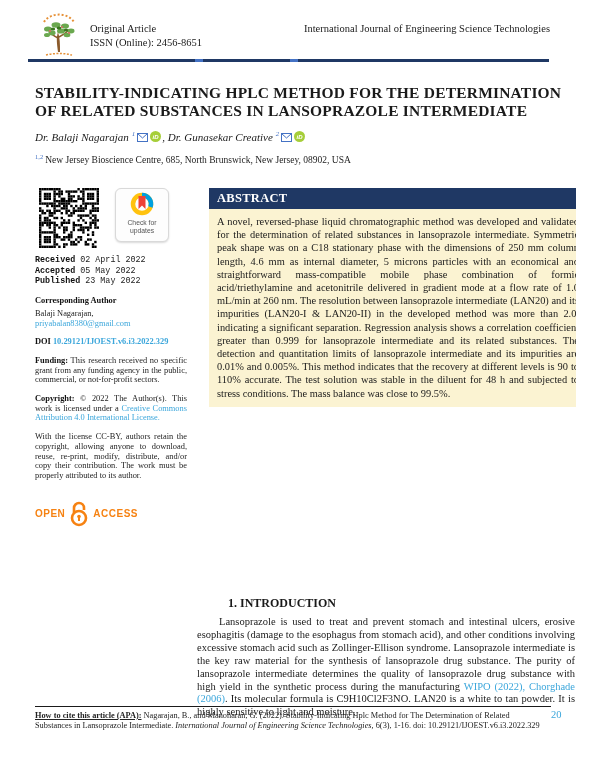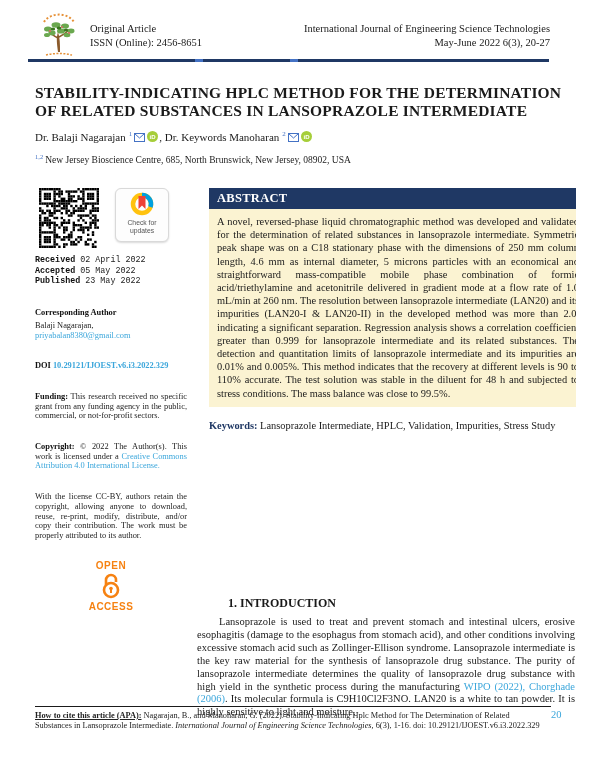--- a/index.html
+++ b/index.html
@@ -14,43 +14,43 @@
   
   .hdr-logo{position:absolute;left:36px;top:12px;width:46px;height:46px;}
   .hdr-left{position:absolute;left:90px;top:22px;font-size:10.5px;line-height:14px;}
   .hdr-right{position:absolute;right:26px;top:22px;font-size:10.5px;line-height:14px;text-align:right;}
   .rule{position:absolute;left:28px;right:27px;top:59px;height:3px;background:var(--navy);}
   .rule .seg{position:absolute;top:0;height:3px;width:8px;background:var(--sup-blue);}
 
   
   .title{position:absolute;left:35px;top:84px;width:540px;font-size:15.5px;line-height:18px;
          font-weight:bold;letter-spacing:.2px;}
-  .authors{position:absolute;left:35px;top:130px;font-size:11px;}
+  .authors{position:absolute;left:35px;top:130px;font-size:11px;font-style:italic;}
   .authors sup{font-size:7px;color:var(--sup-blue);margin:0 1px 0 3px;}
   .icn{display:inline-block;vertical-align:-1px;margin:0 1px;}
   .affil{position:absolute;left:35px;top:153px;font-size:9.5px;color:#222;}
   .affil sup{font-size:6.5px;color:var(--sup-blue);margin-right:2px;}
 
   
   .sidebar{position:absolute;left:35px;top:188px;width:152px;font-size:8.4px;line-height:9.7px;
            text-align:justify;color:#222;}
   .badges{display:flex;gap:16px;align-items:flex-start;margin-left:4px;}
   .qr{width:60px;height:60px;}
   .crossmark{width:54px;height:54px;border:1px solid #d9d9d9;border-radius:6px;background:#fdfdfd;
              box-shadow:0 1px 2px rgba(0,0,0,.15);display:flex;flex-direction:column;align-items:center;
              padding-top:3px;box-sizing:border-box;cursor:pointer;}
   .crossmark .cm-txt{font-family:"Liberation Sans",sans-serif;font-size:6.8px;line-height:7.5px;
              color:#555;text-align:center;margin-top:1px;}
   .dates{margin-top:8px;}
   .dates div{margin:0 0 1px 0;font-family:Liberation Mono, monospace;}
   .sb-b{font-weight:bold;color:#111;}
-  .sb-block{margin-top:21px;}
+  .sb-block{margin-top:9px;}
   .sb-link{color:var(--link-blue);text-decoration:none;cursor:pointer;}
   .oa{margin-top:20px;display:flex;align-items:center;gap:3px;color:var(--open-access-orange);
-      font-family:"Liberation Sans",sans-serif;font-weight:bold;font-size:10px;letter-spacing:.5px;flex-direction:column;}
+      font-family:"Liberation Sans",sans-serif;font-weight:bold;font-size:10px;letter-spacing:.5px;}
 
   .main{position:absolute;left:197px;top:188px;width:378px;padding-left:12px;}
   .abs-bar{background:var(--navy);color:#fff;font-weight:bold;font-size:12.5px;
            height:21px;line-height:21px;padding-left:8px;letter-spacing:.3px;}
   .abs-body{background:var(--abstract-bg);padding:6px 8px 7px 8px;font-size:10.4px;line-height:13.2px;
             text-align:justify;}
   .kw{margin-top:13px;font-size:10.4px;}
   .kw .kw-label{font-weight:bold;color:var(--navy);}
   .intro{position:absolute;top:389px;left:0;width:378px;margin-top:19px;}
   .intro-h{font-weight:bold;font-size:12px;margin-left:31px;}
@@ -94,36 +94,35 @@
         <circle cx="33" cy="21" r="1"></circle>
       </g>
     <path d="M10 43 Q23 40 36 43" fill="none" stroke="#E69138" stroke-width="1.5" stroke-dasharray="2 1.5"></path>
   </svg>
   <div class="hdr-left">
     <div>Original Article</div>
     <div>ISSN (Online): 2456-8651</div>
   </div>
   <div class="hdr-right">
     <div>International Journal of Engineering Science Technologies</div>
-    <div>May-June 2022 6(3), 20-27</div>
   </div>
   <div class="rule">
     <span class="seg" style="left:167px"></span>
       <span class="seg" style="left:262px"></span>
   </div>
 
   <div class="title">STABILITY-INDICATING HPLC METHOD FOR THE DETERMINATION OF RELATED SUBSTANCES IN LANSOPRAZOLE INTERMEDIATE</div>
   <div class="authors">
     <span>Dr. Balaji Nagarajan</span><sup>1</sup><svg class="icn" width="11" height="9" viewBox="0 0 11 9">
         <rect x="0.5" y="0.5" width="10" height="8" fill="#fff" stroke="#4472C4"></rect>
         <path d="M0.5 .5 L5.5 5 L10.5 .5" fill="none" stroke="#4472C4"></path>
       </svg><svg class="icn" width="11" height="11" viewBox="0 0 11 11">
         <circle cx="5.5" cy="5.5" r="5.5" fill="#A6CE39"></circle>
         <text x="5.5" y="7.8" font-size="6" fill="#fff" text-anchor="middle" font-weight="bold">iD</text>
-      </svg><span>, </span><span>Dr. Keywords Manoharan</span><sup>2</sup><svg class="icn" width="11" height="9" viewBox="0 0 11 9">
+      </svg><span>, </span><span>Dr. Gunasekar Creative</span><sup>2</sup><svg class="icn" width="11" height="9" viewBox="0 0 11 9">
         <rect x="0.5" y="0.5" width="10" height="8" fill="#fff" stroke="#4472C4"></rect>
         <path d="M0.5 .5 L5.5 5 L10.5 .5" fill="none" stroke="#4472C4"></path>
       </svg><svg class="icn" width="11" height="11" viewBox="0 0 11 11">
         <circle cx="5.5" cy="5.5" r="5.5" fill="#A6CE39"></circle>
         <text x="5.5" y="7.8" font-size="6" fill="#fff" text-anchor="middle" font-weight="bold">iD</text>
       </svg>
   </div>
   <div class="affil">
     <sup>1,2</sup><span>New Jersey Bioscience Centre, 685, North Brunswick, New Jersey, 08902, USA</span>
   </div>
@@ -498,23 +497,20 @@
         <circle cx="11" cy="15.5" r="1.8" fill="#F68212"></circle>
         <rect x="10" y="16.5" width="2" height="3.5" fill="#F68212"></rect>
       </svg>
       <span>ACCESS</span>
     </div>
   </div>
 
   <div class="main">
     <div class="abs-bar">ABSTRACT</div>
     <div class="abs-body">A novel, reversed-phase liquid chromatographic method was developed and validated for the determination of related substances in lansoprazole intermediate. Symmetric peak shape was on a C18 stationary phase with the dimensions of 250 mm column length, 4.6 mm as internal diameter, 5 microns particles with an economical and straightforward mass-compatible mobile phase combination of formic acid/triethylamine and acetonitrile delivered in gradient mode at a flow rate of 1.0 mL/min at 260 nm. The resolution between lansoprazole intermediate (LAN20) and its impurities (LAN20-I &amp; LAN20-II) in the developed method was more than 2.0, indicating a significant separation. Regression analysis shows a correlation coefficient greater than 0.999 for lansoprazole intermediate and its related substances. The detection and quantitation limits of lansoprazole intermediate and its impurities are 0.01% and 0.005%. This method indicates that the recovery at different levels is 90 to 110% accurate. The test solution was stable in the diluent for 48 h and subjected to stress conditions. The mass balance was close to 99.5%.</div>
-    <div class="kw">
-      <span class="kw-label">Keywords:</span><span> Lansoprazole Intermediate, HPLC, Validation, Impurities, Stress Study</span>
-    </div>
 
     <div class="intro">
       <div class="intro-h">1. INTRODUCTION</div>
       <div class="intro-p">
         <span>Lansoprazole is used to treat and prevent stomach and intestinal ulcers, erosive esophagitis (damage to the esophagus from stomach acid), and other conditions involving excessive stomach acid such as Zollinger-Ellison syndrome. Lansoprazole intermediate is the key raw material for the synthesis of lansoprazole drug substance. The purity of lansoprazole intermediate determines the quality of lansoprazole drug substance with high yield in the synthetic process during the manufacturing </span><a class="cite-link">WIPO (2022), Chorghade (2006)</a><span>. Its molecular formula is C9H10Cl2F3NO. LAN20 is a white to tan powder. It is highly sensitive to light and moisture.</span>
       </div>
     </div>
   </div>
 
   <div class="f-rule"></div>

